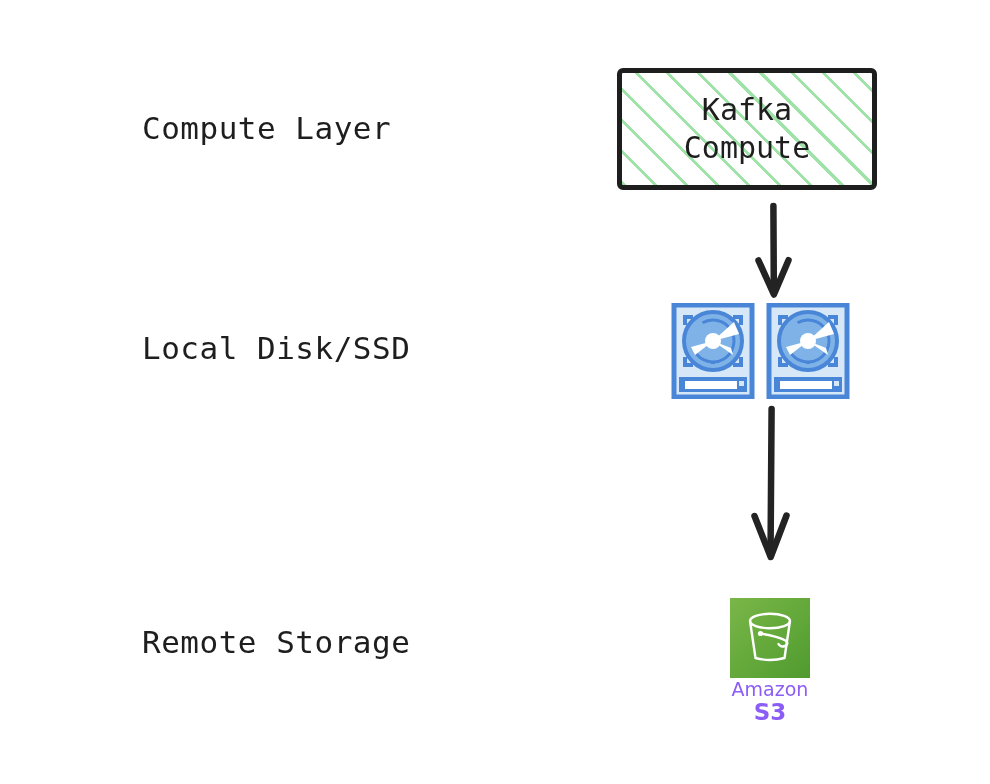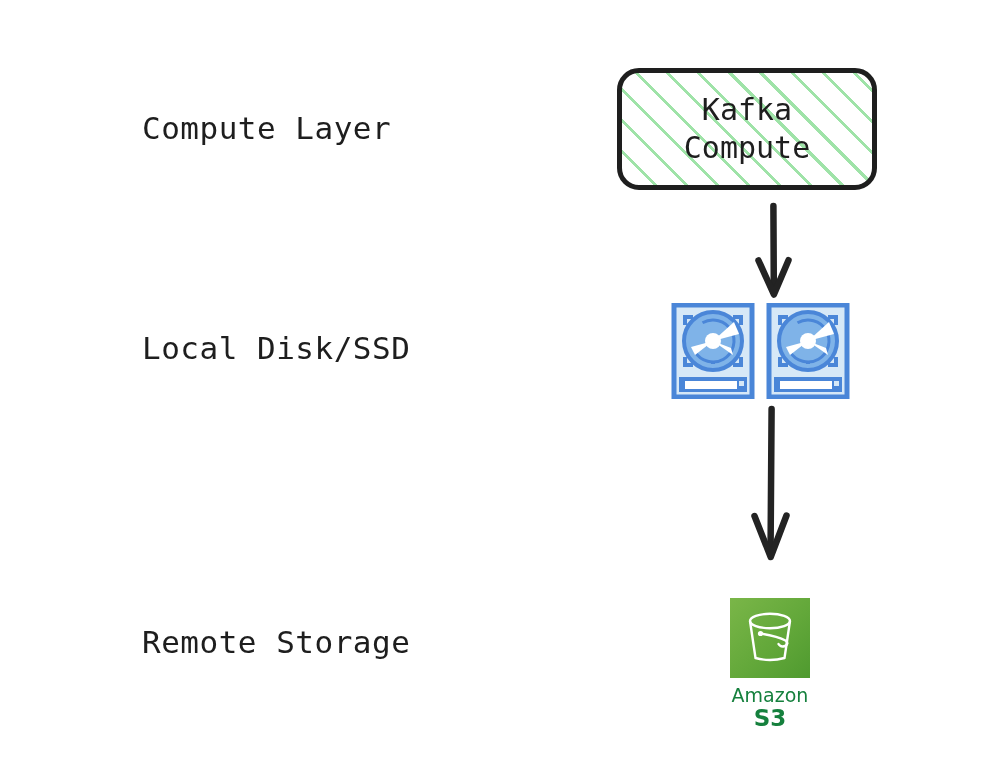--- a/index.html
+++ b/index.html
@@ -40,21 +40,21 @@
 
   
   #kafka-node {
     position: absolute;
     left: 617px;
     top: 68px;
     width: 260px;
     height: 122px;
     box-sizing: border-box;
     border: 5px solid #1e1e1e;
-    border-radius: 22px;
+    border-radius: 6px;
     background-color: #ffffff;
     background-image: repeating-linear-gradient(
         45deg,
         #9fe3a8 0px,
         #9fe3a8 3px,
         rgba(255,255,255,0) 3px,
         rgba(255,255,255,0) 22px
     );
     display: flex;
     flex-direction: column;
@@ -99,24 +99,24 @@
     display: flex;
     flex-direction: column;
     align-items: center;
   }
   #s3-square {
     width: 80px;
     height: 80px;
     display: block;
   }
   #s3-caption {
-    margin-top: 7px;
+    margin-top: 1px;
     text-align: center;
     font-family: "DejaVu Sans", "Liberation Sans", sans-serif;
-    color: #15803d;
+    color: #8b5cf6;
     line-height: 1.12;
   }
   #s3-caption .s3-vendor {
     display: block;
     font-size: 19px;
     font-weight: 400;
   }
   #s3-caption .s3-product {
     display: block;
     font-size: 23px;

